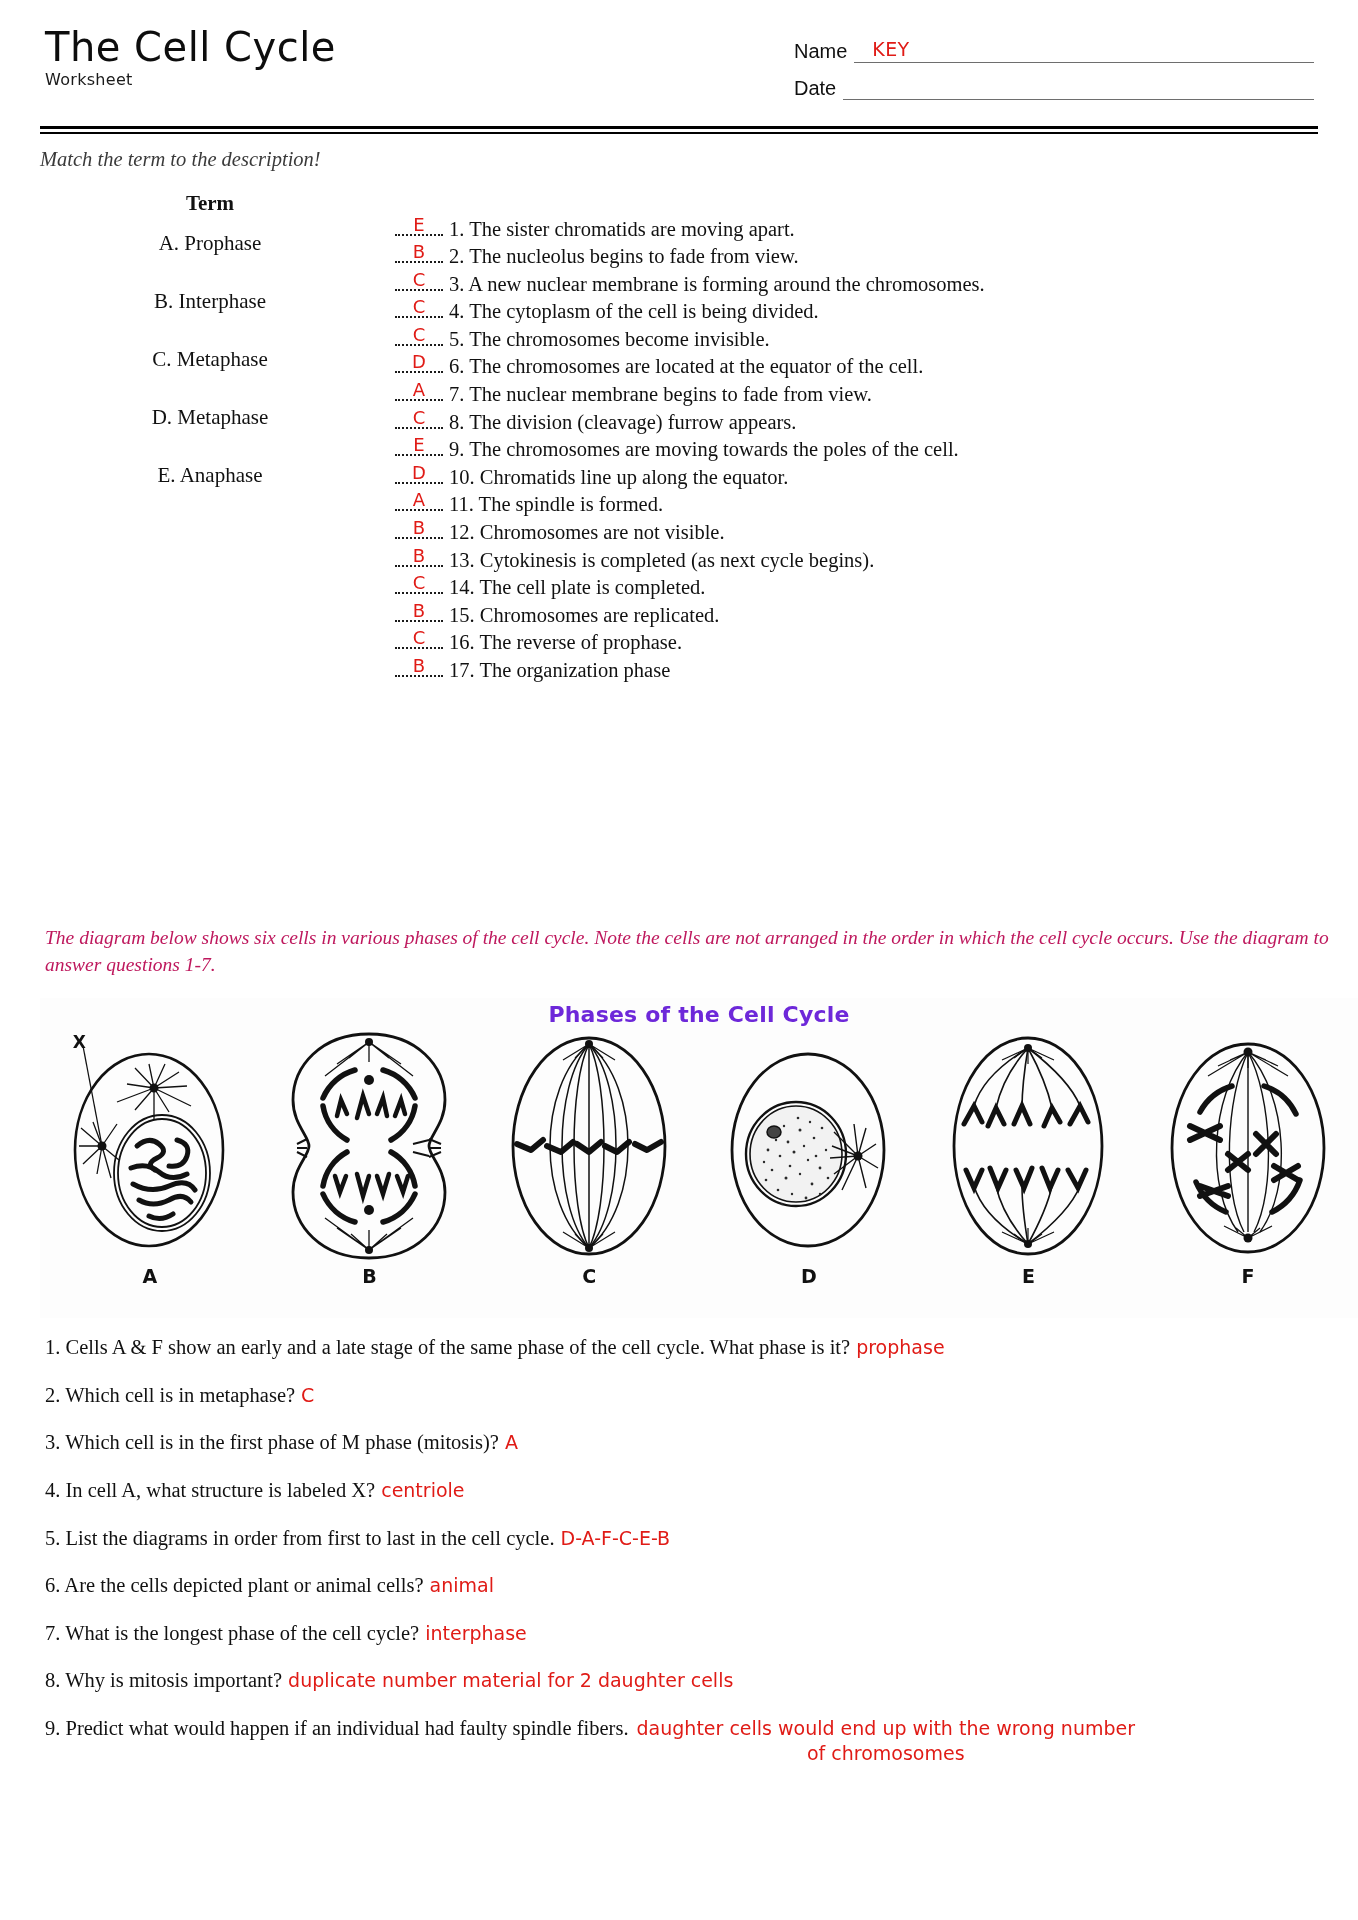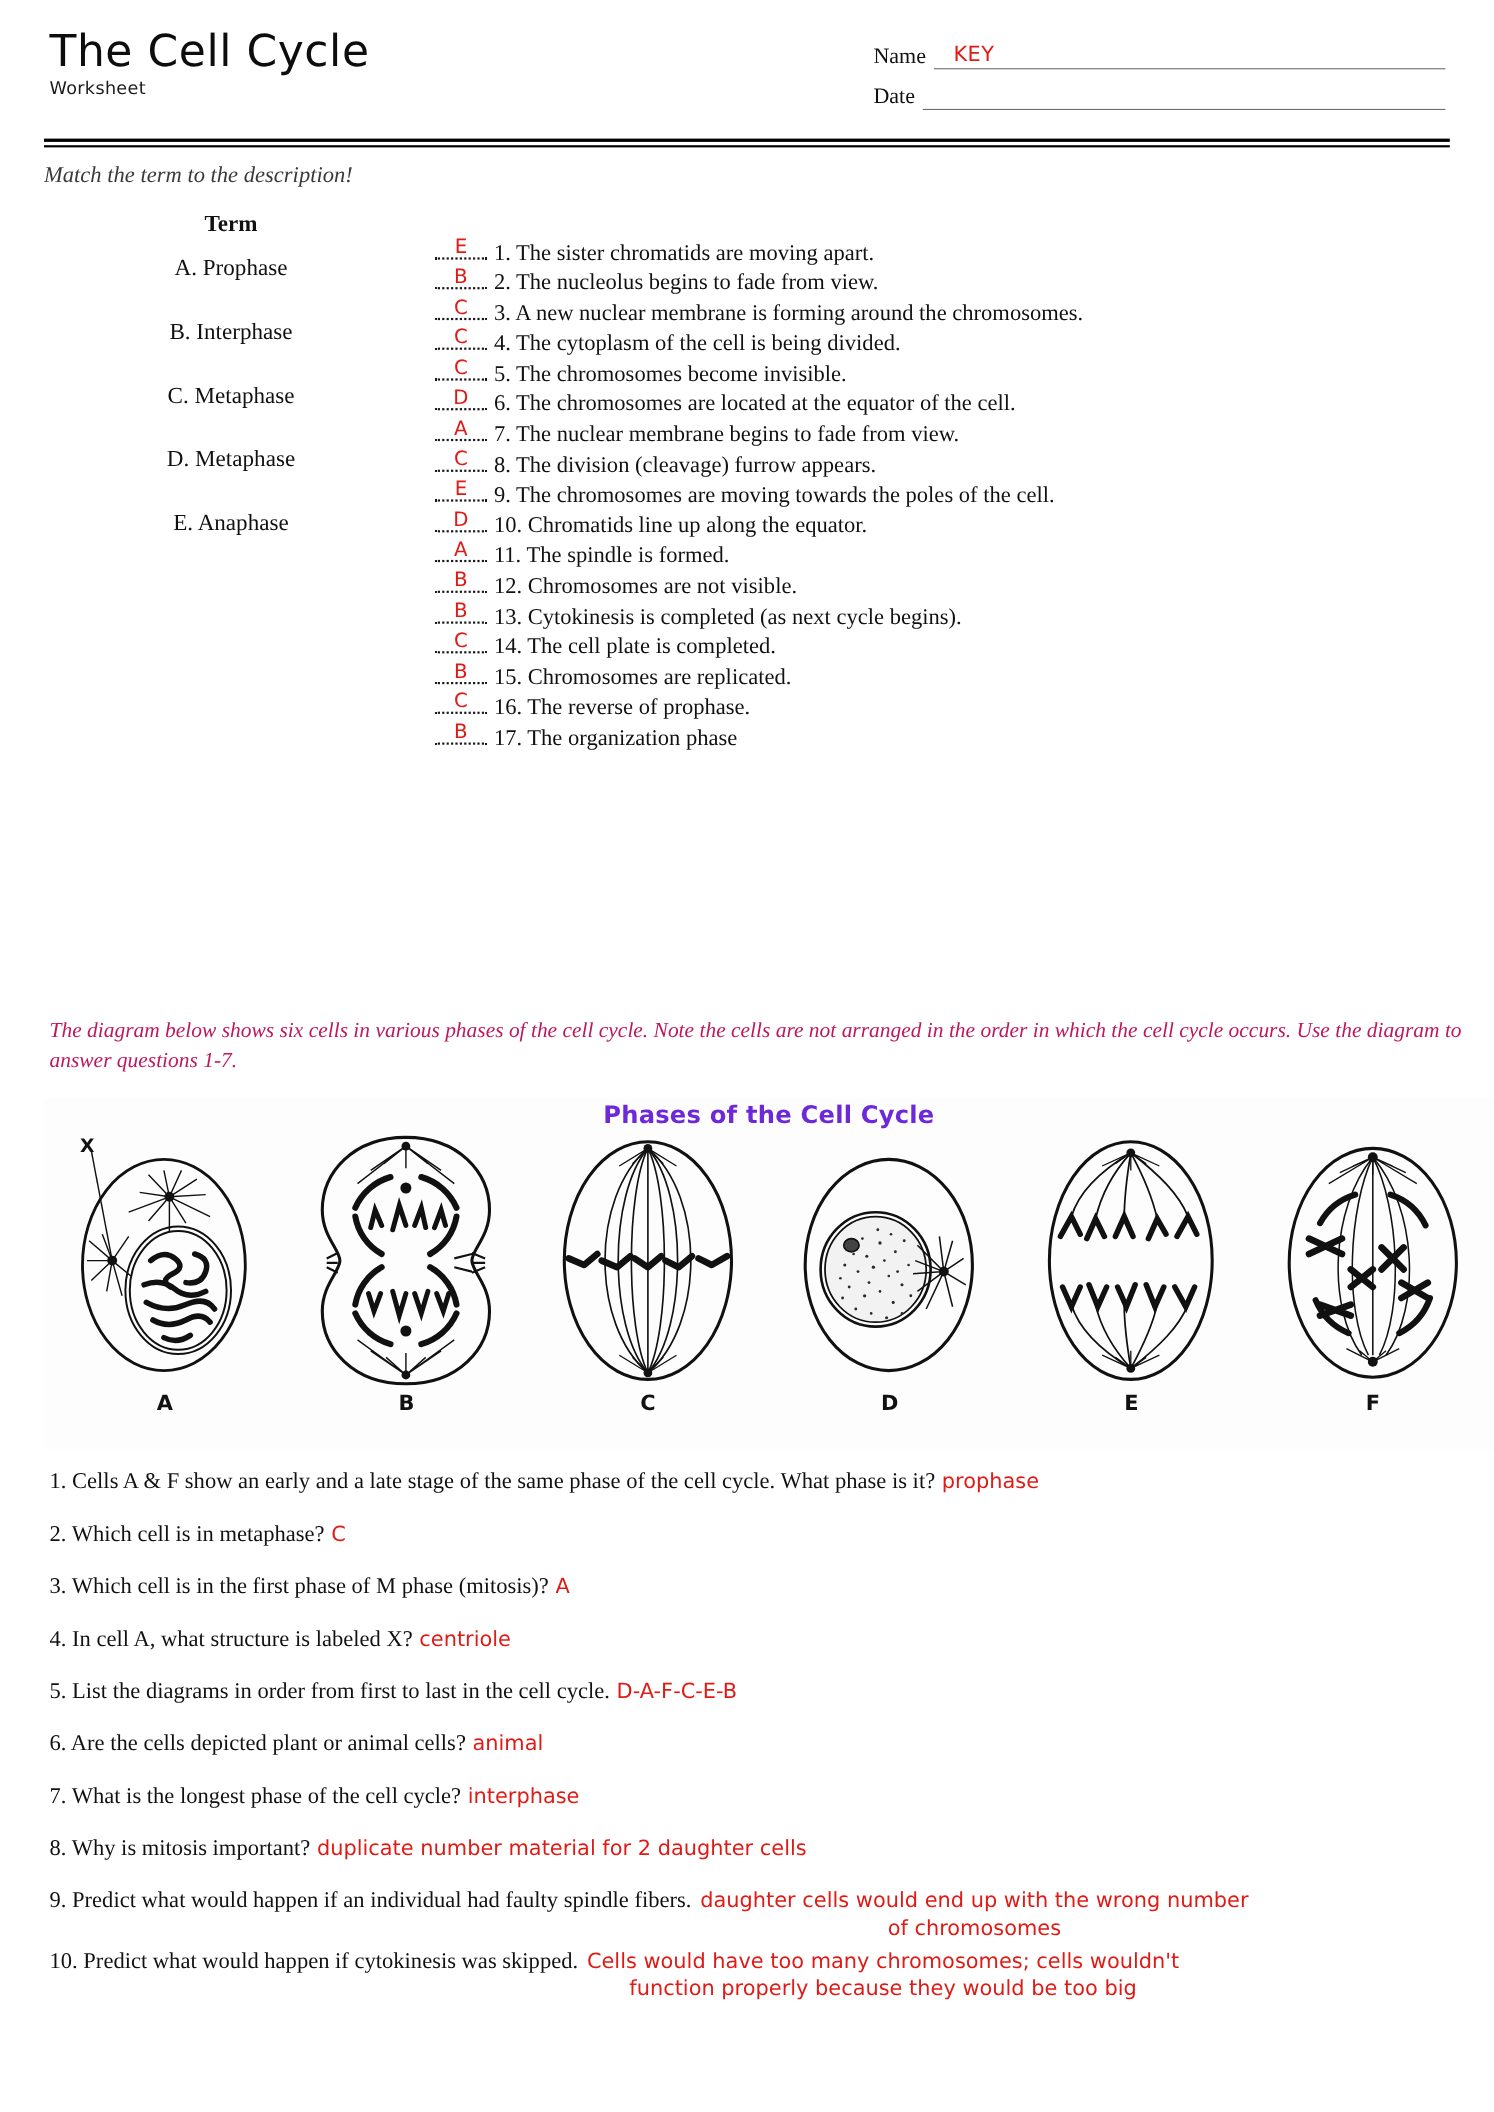--- a/index.html
+++ b/index.html
@@ -32,21 +32,21 @@
     font-family: "DejaVu Sans", sans-serif;
     font-size: 16px;
     font-weight: 400;
     color: #1a1a1a;
     margin-top: 2px;
     letter-spacing: 0.3px;
   }
 
   .namedate { width: 520px; margin-top: 14px; margin-right: 4px; }
   .nd-row { display: flex; align-items: flex-end; margin-bottom: 14px; position: relative; }
-  .nd-label { font-size: 20px; font-family: Liberation Serif, serif; white-space: nowrap; }
+  .nd-label { font-size: 20px; font-family: Liberation Sans, sans-serif; white-space: nowrap; }
   .nd-line { flex: 1; border-bottom: 1.3px solid #6e6e6e; margin-left: 7px; height: 20px; position: relative; text-align: right; }
   .nd-answer {
     position: absolute;
     bottom: 2px;
     left: 18px;
     font-family: "DejaVu Sans", sans-serif;
     font-size: 19px;
     color: #e01b16;
     letter-spacing: 0.4px;
   }
@@ -615,23 +615,16 @@
     </div>
 
     <div class="q-row q-wide q9">
       <span class="qtext">9. Predict what would happen if an individual had faulty spindle fibers.</span>
       <span class="ans-block">
         <span>daughter cells would end up with the wrong number</span>
         <span class="ans-line2">of chromosomes</span>
       </span>
     </div>
 
-    <div class="q-row q-wide">
-      <span class="qtext">10. Predict what would happen if cytokinesis was skipped.</span>
-      <span class="ans-block">
-        <span>Cells would have too many chromosomes; cells wouldn't</span>
-        <span class="ans-line2">function properly because they would be too big</span>
-      </span>
-    </div>
 
   </div>
 
 </div>
 
 </body></html>

